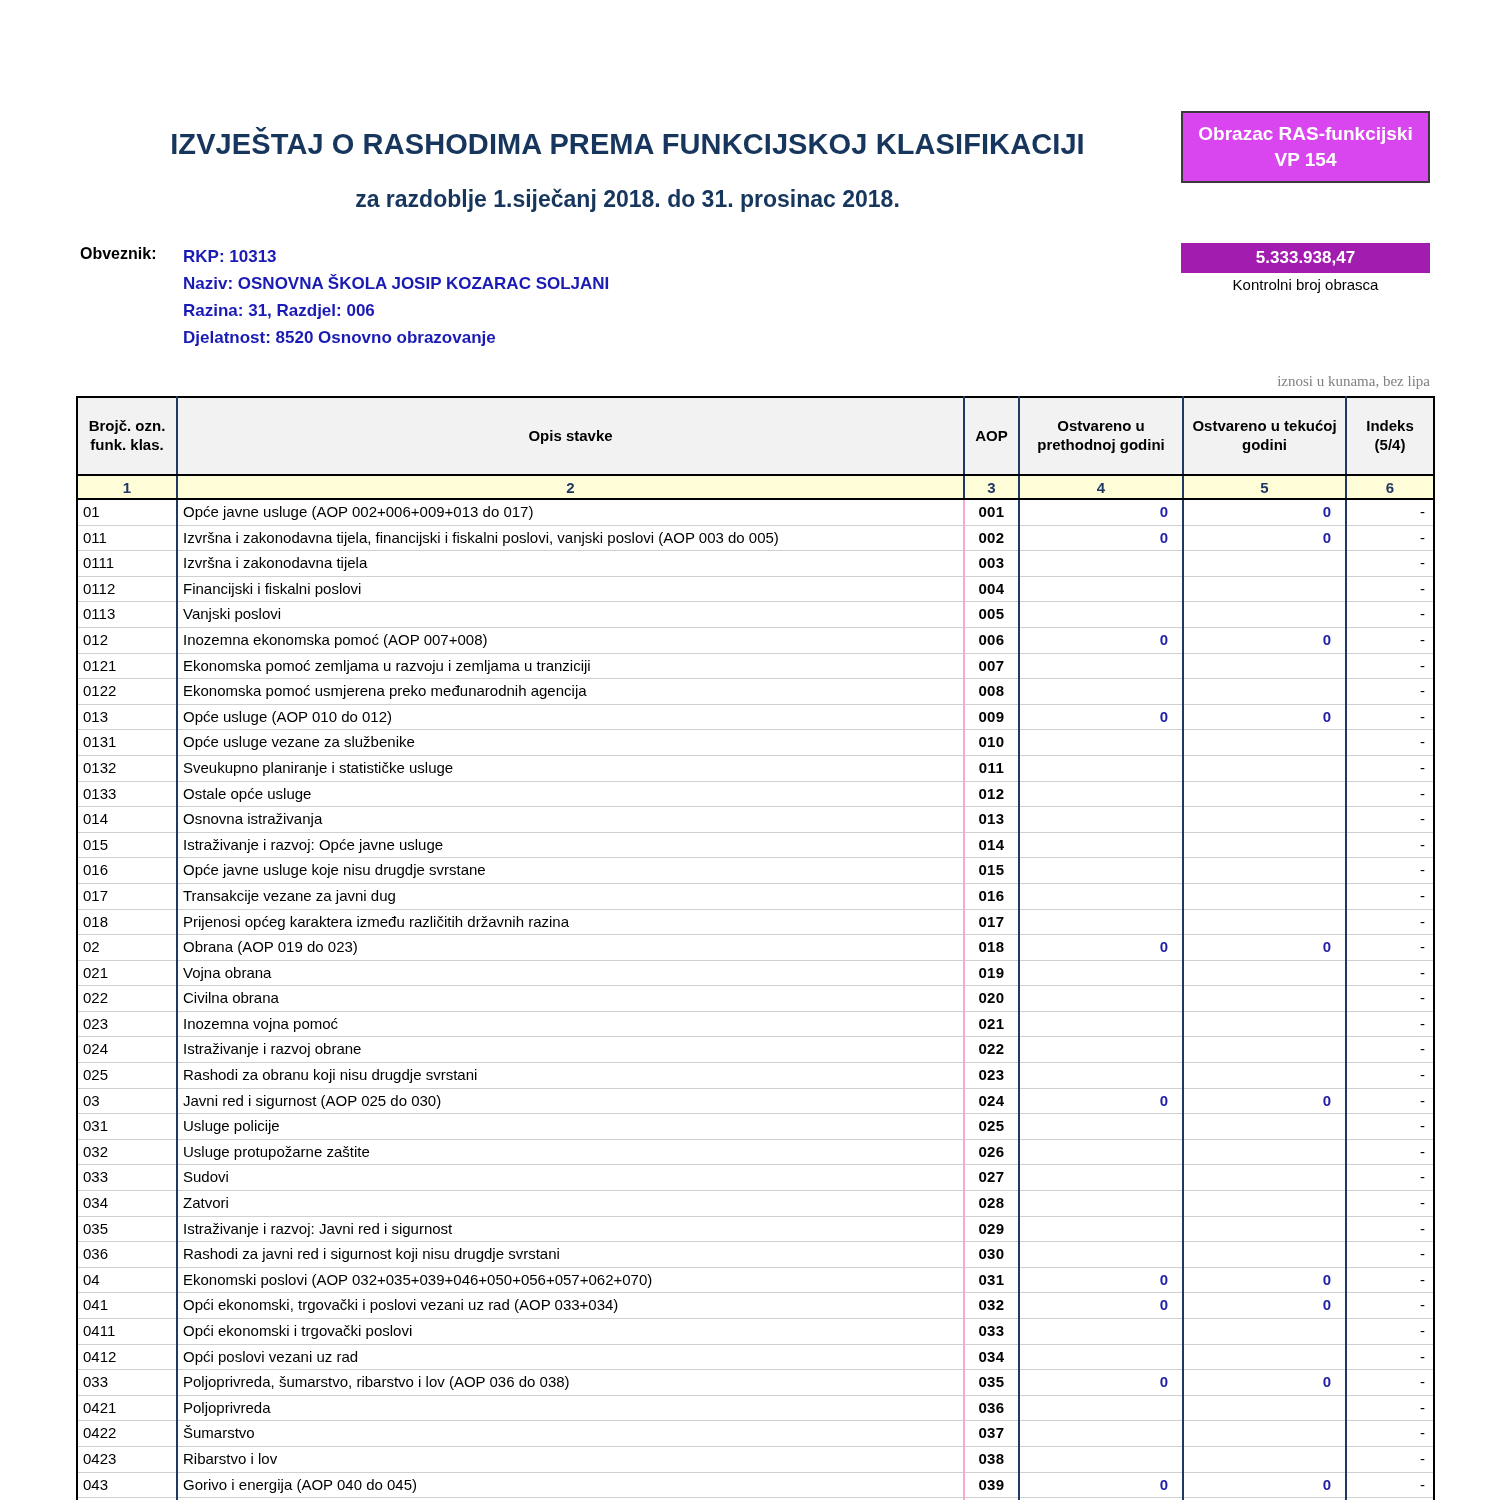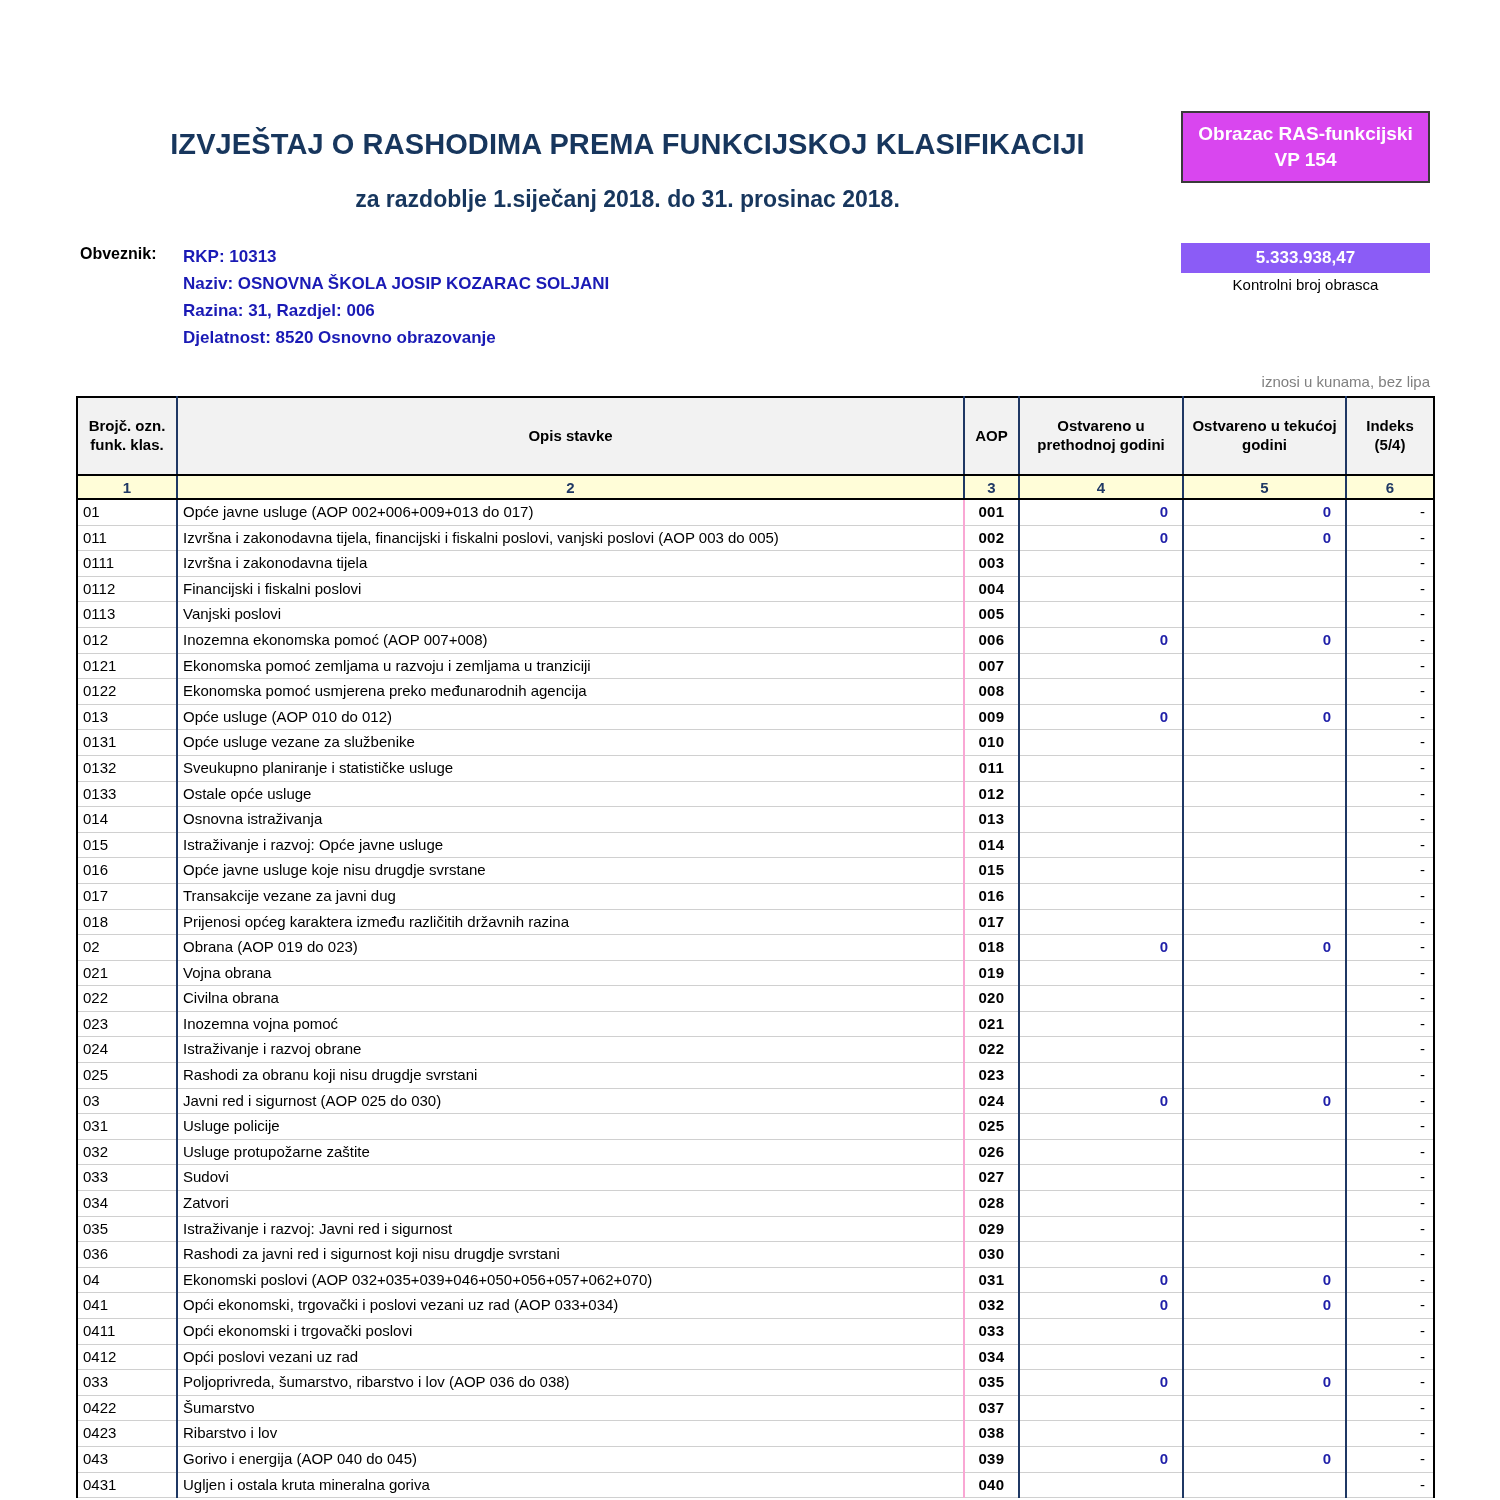--- a/index.html
+++ b/index.html
@@ -88,21 +88,21 @@
     white-space: nowrap;
   }
 
   
   .control-box {
     position: absolute;
     left: 1181px;
     top: 243px;
     width: 249px;
     height: 30px;
-    background: #8b5cf6;
+    background: #a21caf;
     color: #ffffff;
     font-size: 17px;
     font-weight: bold;
     display: flex;
     align-items: center;
     justify-content: center;
   }
   .control-caption {
     position: absolute;
     left: 1181px;
@@ -115,20 +115,21 @@
 
   
   .units-note {
     position: absolute;
     left: 930px;
     top: 373px;
     width: 500px;
     text-align: right;
     font-size: 15px;
     color: #808080;
+    font-family: Liberation Serif, serif;
   }
 
   
   .tbl-wrap {
     position: absolute;
     left: 76px;
     top: 396px;
     width: 1357px;
   }
   table.sheet {
@@ -539,20 +540,28 @@
           </tr>
           <tr>
             <td class="k">033</td>
             <td class="d">Poljoprivreda, šumarstvo, ribarstvo i lov (AOP 036 do 038)</td>
             <td class="aop">035</td>
             <td class="v">0</td>
             <td class="v">0</td>
             <td class="ix">-</td>
           </tr>
           <tr>
+            <td class="k">0421</td>
+            <td class="d">Poljoprivreda</td>
+            <td class="aop">036</td>
+            <td class="v"></td>
+            <td class="v"></td>
+            <td class="ix">-</td>
+          </tr>
+          <tr>
             <td class="k">0422</td>
             <td class="d">Šumarstvo</td>
             <td class="aop">037</td>
             <td class="v"></td>
             <td class="v"></td>
             <td class="ix">-</td>
           </tr>
           <tr>
             <td class="k">0423</td>
             <td class="d">Ribarstvo i lov</td>

